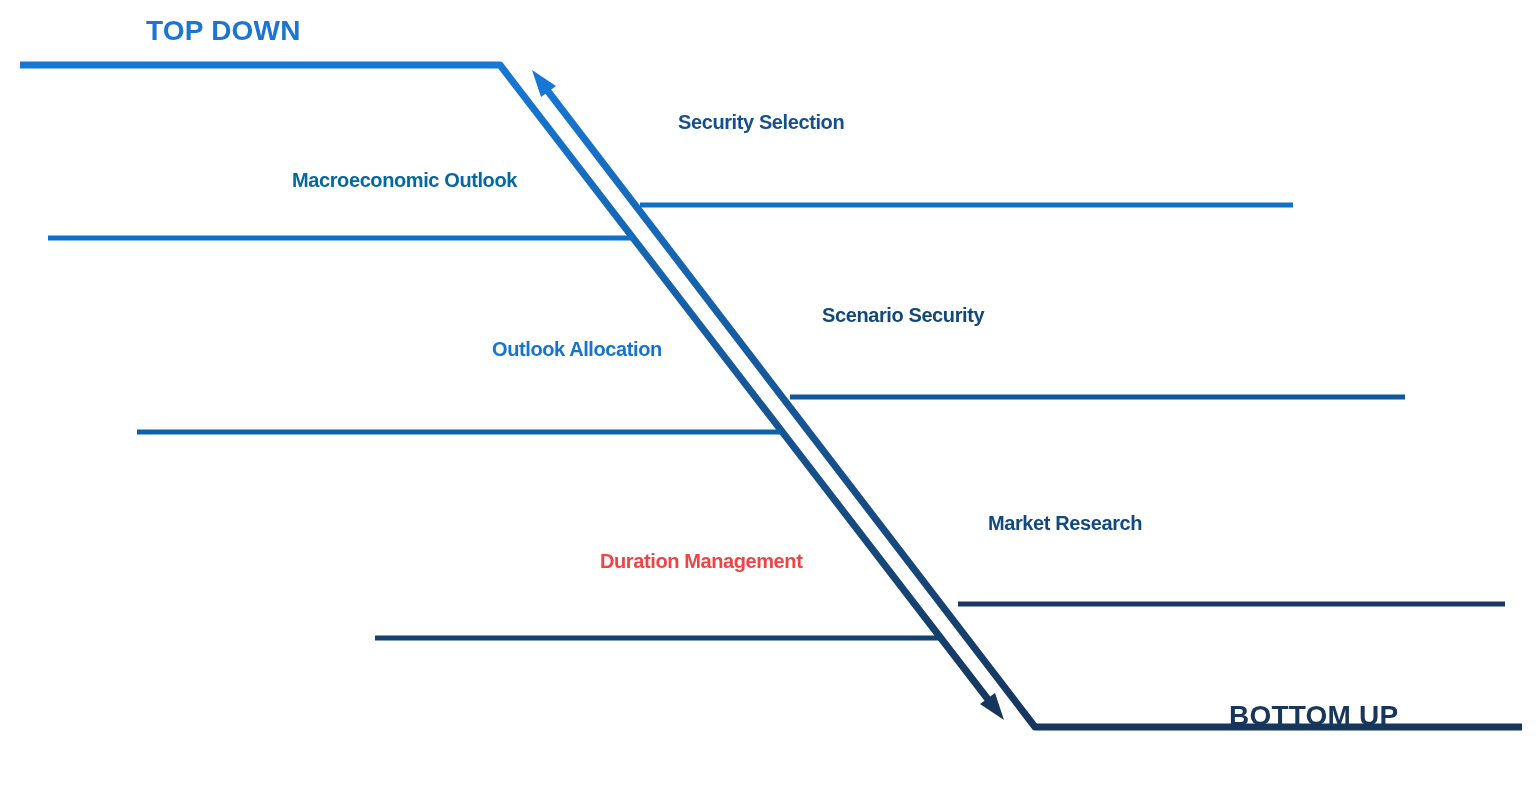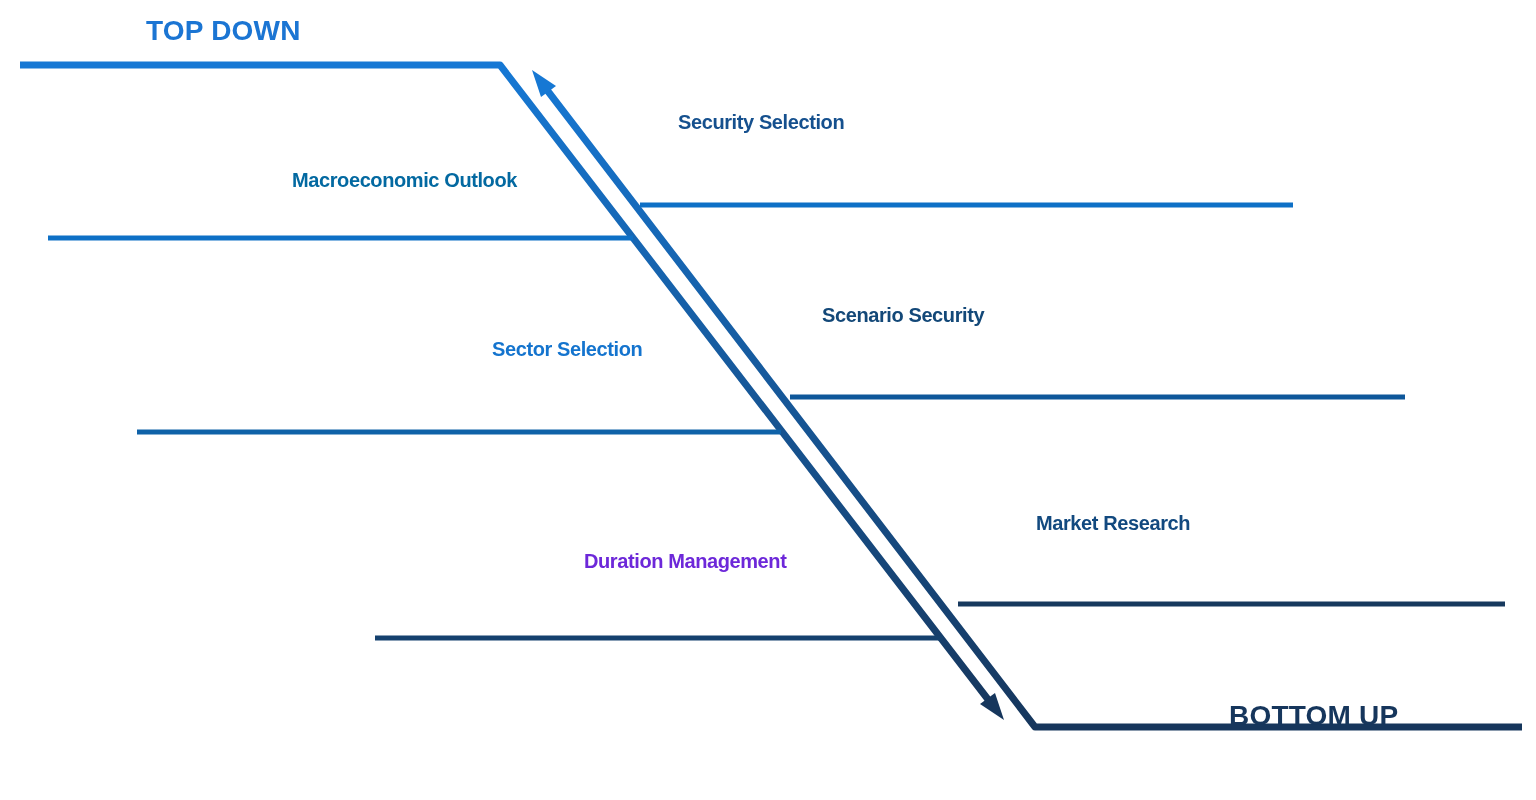--- a/index.html
+++ b/index.html
@@ -72,23 +72,23 @@
 
     <line x1="375" y1="638" x2="943" y2="638" stroke-width="5" stroke="#15416E"></line>
   </svg>
 
   <div class="lbl lbl-endpoint" style="left: 146px; top: 17px; color: rgb(27, 117, 211);">TOP DOWN</div>
 
   <div class="lbl lbl-endpoint" style="left: 1229px; top: 702px; color: rgb(22, 54, 92);">BOTTOM UP</div>
 
   <div class="lbl lbl-step" style="left: 292px; top: 150px; color: #0369a1; margin-top: 20px;">Macroeconomic Outlook</div>
 
-  <div class="lbl lbl-step" style="left: 492px; top: 339px; color: rgb(20, 116, 206);">Sector Selection</div>
+  <div class="lbl lbl-step" style="left: 492px; top: 339px; color: rgb(20, 116, 206);">Outlook Allocation</div>
 
-  <div class="lbl lbl-step" style="left: 584px; top: 551px; color: #6d28d9;">Duration Management</div>
+  <div class="lbl lbl-step" style="left: 600px; top: 551px; color: #ef4444;">Duration Management</div>
 
   <div class="lbl lbl-step" style="left: 678px; top: 112px; color: rgb(21, 80, 142);">Security Selection</div>
 
   <div class="lbl lbl-step" style="left: 822px; top: 305px; color: rgb(19, 72, 120);">Scenario Security</div>
 
-  <div class="lbl lbl-step" style="left: 988px; top: 513px; color: rgb(18, 73, 127); margin-left: 48px;">Market Research</div>
+  <div class="lbl lbl-step" style="left: 988px; top: 513px; color: rgb(18, 73, 127);">Market Research</div>
 
 </div>
 
 </body></html>

